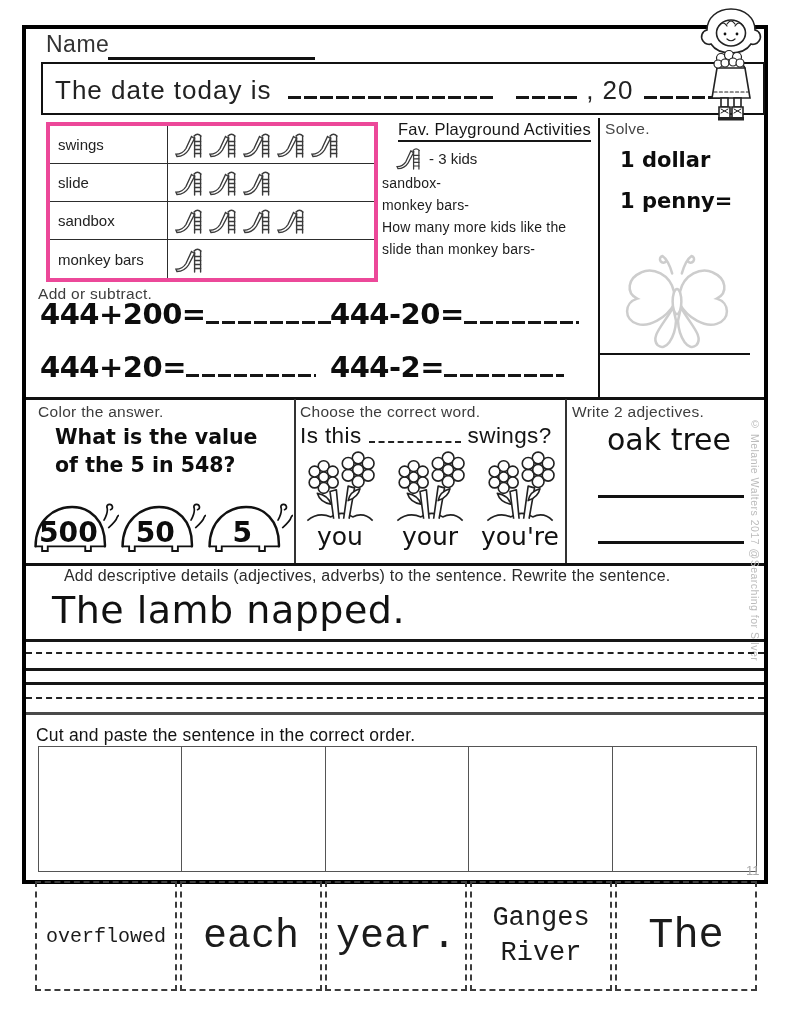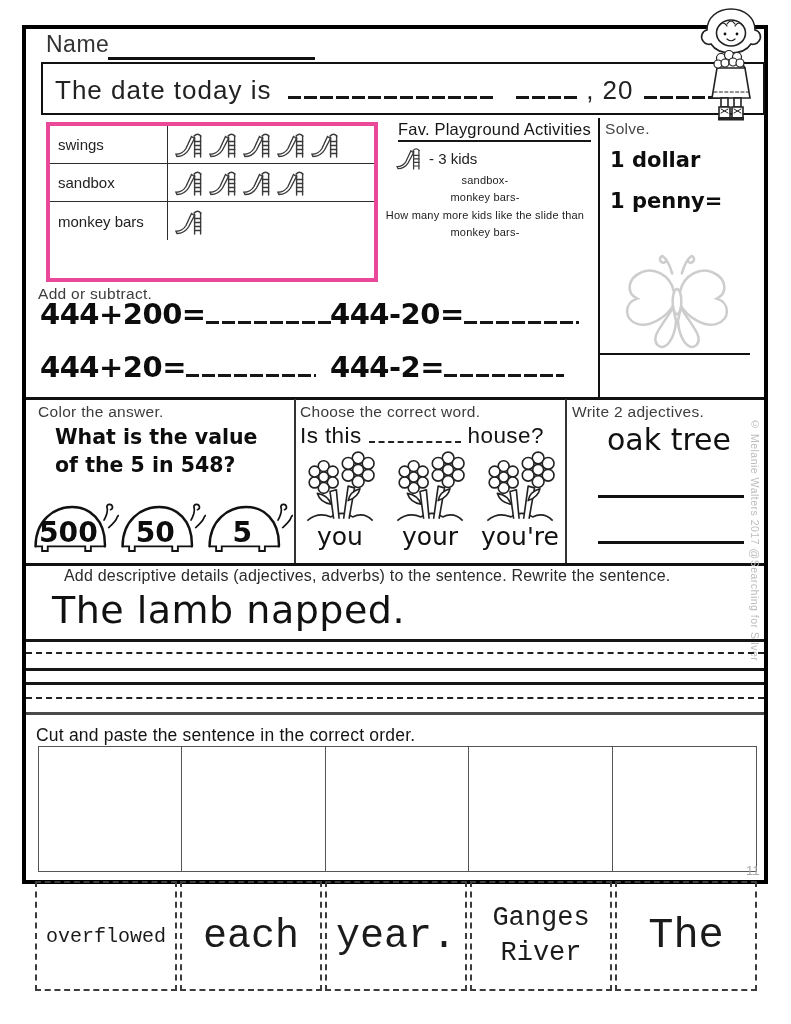--- a/index.html
+++ b/index.html
@@ -33,26 +33,26 @@
   .picto-label { border-right:1.5px solid #2d2d2d; display:flex; align-items:center; padding-left:8px; font-size:15px; color:#222; }
   .picto-icons { display:flex; align-items:center; gap:4px; padding-left:7px; }
   .slide-svg { width:30px; height:27px; }
 
   
   .mid { left:382px; top:120px; width:214px; height:162px; }
   .mid-title { font-size:16.5px; color:#161616; letter-spacing:.2px; border-bottom:2px solid #161616; display:inline-block; padding-bottom:1px;margin-left:16px; }
   .key-row { display:flex; align-items:center; margin:4px 0 2px 14px; gap:6px; }
   .key-row svg { width:27px; height:24px; }
   .key-text { font-size:15px; color:#222; }
-  .mid-q { font-size:11px; color:#1c1c1c; line-height:1.58; width:206px; letter-spacing:.2px;text-align:center; }
+  .mid-q { font-size:14px; color:#1c1c1c; line-height:1.58; width:206px; letter-spacing:.2px; }
 
   
   .solve { left:598px; top:118px; width:152px; height:237px; border-left:2.5px solid #111; border-bottom:2.5px solid #111; overflow:hidden; }
   .solve-label { font-size:15.5px; color:#474747; padding:2px 0 0 5px; }
-  .solve-lines { padding-left:10px; font-size:21px; line-height:1.95; margin-top:2px; }
+  .solve-lines { padding-left:20px; font-size:21px; line-height:1.95; margin-top:2px; }
   .solve-empty { left:598px; top:355px; width:166px; height:43px; border-left:2.5px solid #111; }
   .butterfly { position:absolute; left:14px; top:128px; width:126px; height:114px; }
 
   
   .addsub-label { left:38px; top:285px; }
   .prob { font-size:29px; letter-spacing:-.5px; white-space:nowrap; }
   .prob .uline { height:.62em; vertical-align:baseline; }
 
   
   .hdiv { left:26px; width:738px; height:2.5px; background:#111; }
@@ -214,20 +214,34 @@
         </svg>
       <svg class="slide-svg" viewBox="0 0 30 27">
           <use href="#slide-def"></use>
         </svg>
       <svg class="slide-svg" viewBox="0 0 30 27">
           <use href="#slide-def"></use>
         </svg>
     </div>
   </div>
   <div class="picto-row">
+    <div class="picto-label">slide</div>
+    <div class="picto-icons">
+      <svg class="slide-svg" viewBox="0 0 30 27">
+          <use href="#slide-def"></use>
+        </svg>
+      <svg class="slide-svg" viewBox="0 0 30 27">
+          <use href="#slide-def"></use>
+        </svg>
+      <svg class="slide-svg" viewBox="0 0 30 27">
+          <use href="#slide-def"></use>
+        </svg>
+    </div>
+  </div>
+  <div class="picto-row">
     <div class="picto-label">sandbox</div>
     <div class="picto-icons">
       <svg class="slide-svg" viewBox="0 0 30 27">
           <use href="#slide-def"></use>
         </svg>
       <svg class="slide-svg" viewBox="0 0 30 27">
           <use href="#slide-def"></use>
         </svg>
       <svg class="slide-svg" viewBox="0 0 30 27">
           <use href="#slide-def"></use>
@@ -311,21 +325,21 @@
       <text class="snail-num" x="42" y="44">50</text>
   </svg>
   <svg class="snail-svg" viewBox="0 0 96 60">
     <use href="#snail-def"></use>
       <text class="snail-num" x="42" y="44">5</text>
   </svg>
 </div>
 
 <div class="abs cw-label label">Choose the correct word.</div>
 <div class="abs cw-sent">
-  <span>Is this</span><span class="cw-blank"></span><span>house?</span>
+  <span>Is this</span><span class="cw-blank"></span><span>swings?</span>
 </div>
 <div class="abs cw-row">
   <div class="cw-col">
     <svg class="flower-svg" viewBox="0 0 80 86">
         <use href="#flower-def"></use>
       </svg>
     <div class="cw-word hand">you</div>
   </div>
   <div class="cw-col">
     <svg class="flower-svg" viewBox="0 0 80 86">

